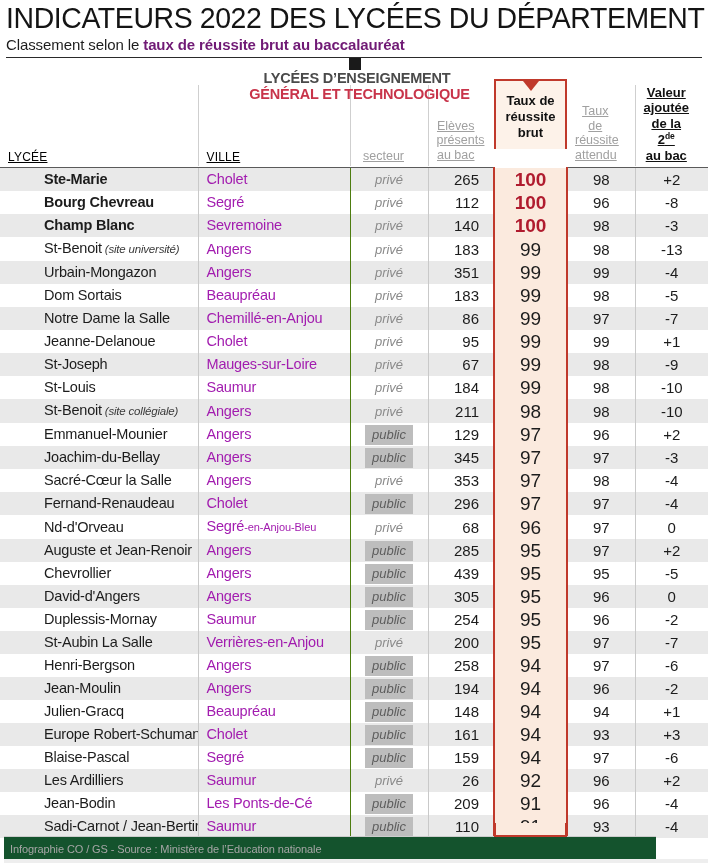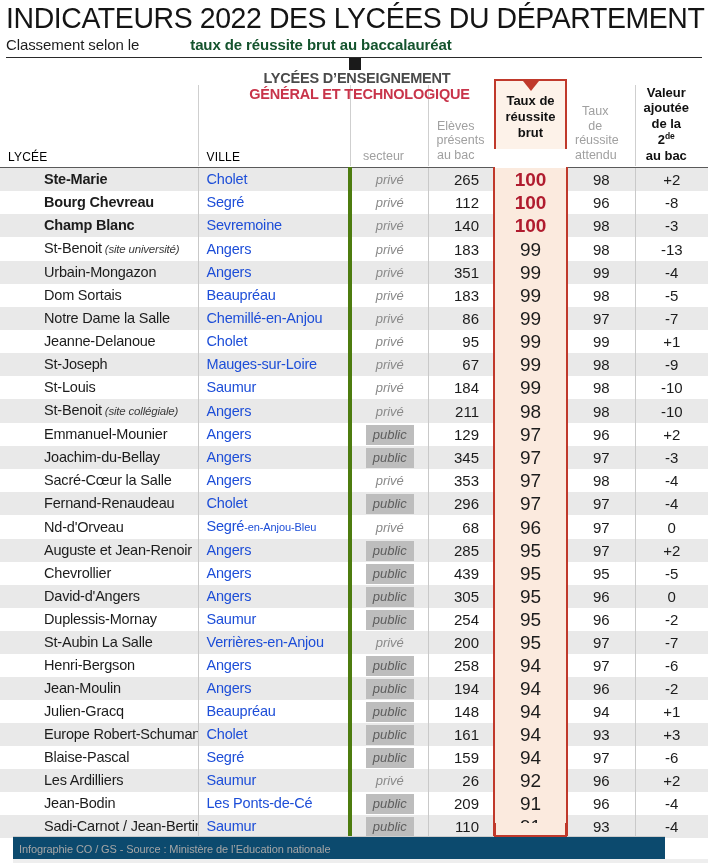--- a/index.html
+++ b/index.html
@@ -44,23 +44,22 @@
   }
   .subtitle-light {
     font-size: 15px;
     font-weight: 400;
     color: #1d1d1d;
     letter-spacing: -0.1px;
   }
   .subtitle-bold {
     font-size: 15px;
     font-weight: 700;
-    color: #14532d;
+    color: #701a75;
     letter-spacing: -0.1px;
-    margin-left: 47px;
   }
 
   
   .section-band {
     position: relative;
     height: 27px;
     padding-left: 6px;
     display: flex;
     align-items: center;
     flex-direction: column;
@@ -102,20 +101,21 @@
   col.c-brut    { width: 73px;  }
   col.c-attendu { width: 68px;  }
   col.c-valeur  { width: 73px;  }
 
   
   thead th {
     vertical-align: bottom;
     padding: 0 19px 3px 8px;
     font-weight: 400;
     position: relative;
+    text-decoration: underline;
   }
   .th-lycee, .th-ville {
     font-size: 12px;
     color: #000000;
     text-align: left;
     letter-spacing: 0.2px;
     padding-bottom: 2px;
   }
   .th-secteur {
     font-size: 12.5px;
@@ -183,24 +183,24 @@
   }
   td.c-name.top3 { font-weight: 700; }
   td.c-name .note {
     font-size: 11.5px;
     font-style: italic;
     color: #3a3a3a;
   }
 
   td.c-city {
     font-size: 14.5px;
-    color: #1d4ed8;
+    color: #a21caf;
     text-align: left;
     letter-spacing: -0.2px;
-    border-right: 4px solid #4d7c0f;
+    border-right: 1px solid #4d7c0f;
   }
   td.c-city .small {
     font-size: 11px;
     letter-spacing: -0.1px;
   }
 
   td.c-sector {
     text-align: center;
     font-size: 13px;
     color: #6b6b6b;
@@ -297,26 +297,26 @@
     font-size: 13px;
     font-weight: 700;
     line-height: 1.22;
     color: #111111;
     z-index: 4;
   }
 
   
   .footer {
     position: absolute;
-    left: 13px;
+    left: 4px;
     bottom: 0;
     width: 652px;
     height: 27px;
     border-top: 1px solid #cccccc;
-    background: #0c4a6e;
+    background: #14532d;
   }
   .footer-text {
     padding: 6px 0 0 6px;
     font-size: 11px;
     color: #a6a6a6;
     letter-spacing: -0.1px;
   }
   .footer-bar {
     position: absolute;
     left: 0; bottom: 0;

